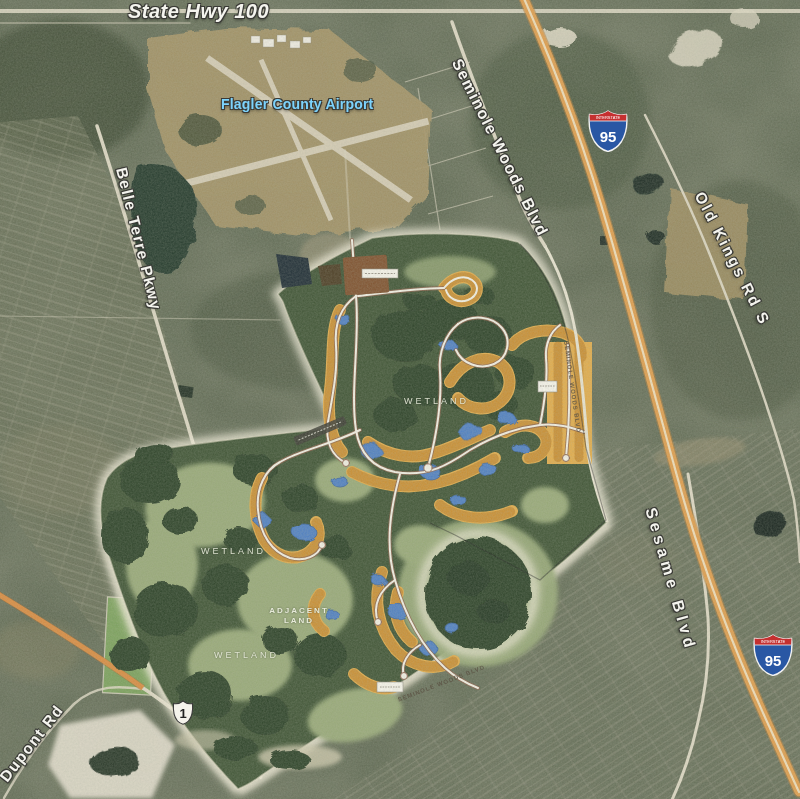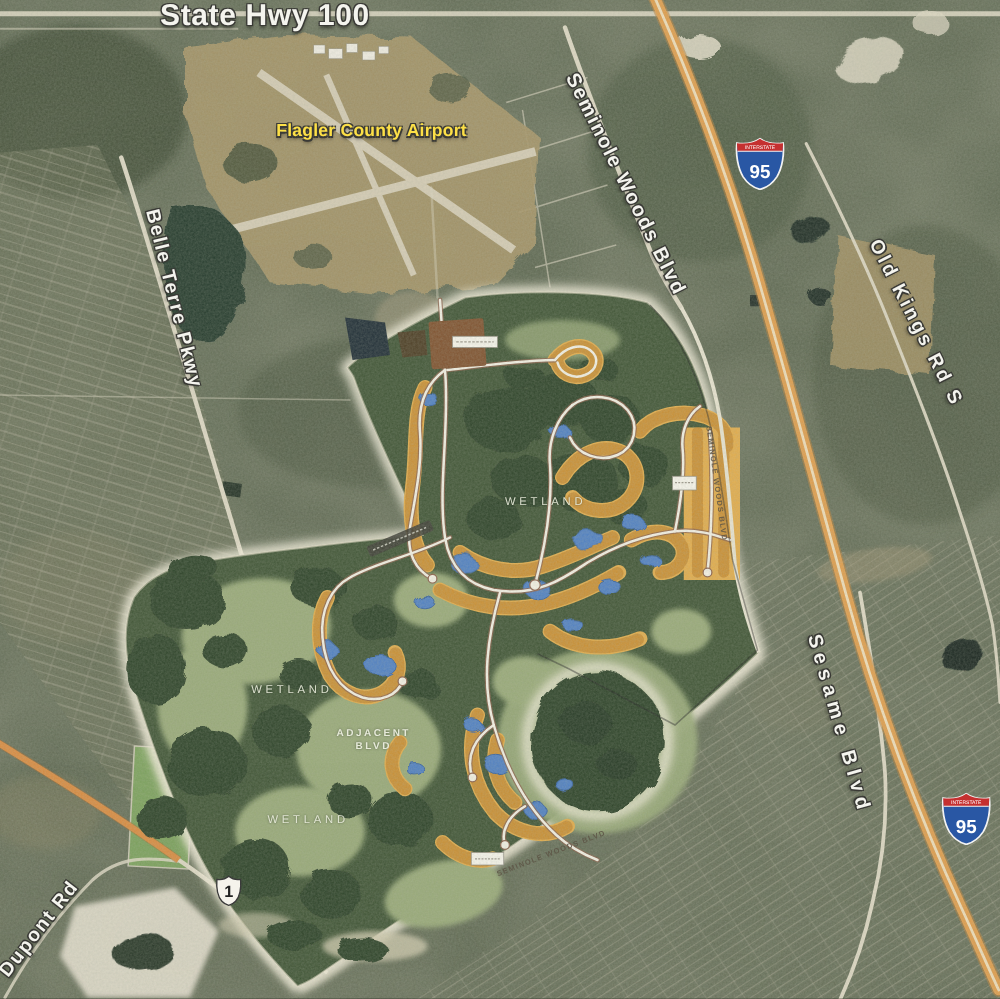--- a/index.html
+++ b/index.html
@@ -7,31 +7,31 @@
     position:relative;width:800px;height:799px;overflow:hidden;
     background:#5a6450;font-family:"Liberation Sans",sans-serif;
   }
   #scene{position:absolute;left:0;top:0;}
   .lbl{
     position:absolute;white-space:nowrap;font-weight:bold;color:#f4f4ee;
     text-shadow:-1px -1px 0 #3a3a36,1px -1px 0 #3a3a36,-1px 1px 0 #3a3a36,
                  1px 1px 0 #3a3a36,0 2px 3px rgba(0,0,0,.55);
     transform-origin:0 50%;line-height:1;z-index:30;pointer-events:none;
   }
-  .lbl.gold{color:#fde047;}
+  .lbl.gold{color:#7dd3fc;}
   .sitelbl{
     position:absolute;white-space:nowrap;font-weight:normal;color:#e7ead9;
     text-shadow:0 0 2px rgba(15,25,15,.55);line-height:1;z-index:25;opacity:.92;
     transform-origin:0 50%;
   }
   .roadtxt{
     position:absolute;white-space:nowrap;font-weight:bold;color:#5d5546;
     line-height:1;z-index:25;opacity:.85;transform-origin:0 50%;
   }
-  .adj{position:absolute;width:72px;text-align:center;z-index:25;}
+  .adj{position:absolute;width:72px;text-align:center;z-index:25;margin-top:24px;}
   .adj div{font-weight:bold;color:#e7ead9;font-size:8px;letter-spacing:2px;
     text-shadow:0 0 2px rgba(15,25,15,.5);line-height:1.25;}
   .shield{position:absolute;z-index:35;}
 </style>
 </head>
 <body>
 
 <div id="map">
 
 <svg id="scene" width="800" height="799" viewBox="0 0 800 799">
@@ -342,41 +342,41 @@
         <rect x="295" y="437" width="55" height="9" rx="2" fill="#3b3b33" opacity=".9"></rect>
         <line x1="299" y1="441.5" x2="345" y2="441.5" stroke="#d8d8cc" stroke-width="1.2" stroke-dasharray="2 1.4" opacity=".8"></line>
       </g>
     </g>
   </g>
 
   <rect width="800" height="799" filter="url(#fNoiseD)" opacity=".45"></rect>
   <rect width="800" height="799" filter="url(#fNoiseL)" opacity=".3"></rect>
 </svg>
 
-<div class="lbl" style="left:128px;top:1px;font-size:24px;letter-spacing:.5px;">State Hwy 100</div>
+<div class="lbl" style="left:128px;top:1px;font-size:20px;letter-spacing:.5px;font-style:italic;">State Hwy 100</div>
 
 <div class="lbl gold" style="left:221px;top:97px;font-size:14px;letter-spacing:.2px;">Flagler County Airport</div>
 
 <div class="lbl" style="left:456px;top:52px;font-size:16px;letter-spacing:1.5px;transform:rotate(63.5deg);">Seminole Woods Blvd</div>
 
 <div class="lbl" style="left:699px;top:185px;font-size:15.5px;letter-spacing:2.5px;transform:rotate(63deg);">Old Kings Rd S</div>
 
 <div class="lbl" style="left:121px;top:160px;font-size:15.5px;letter-spacing:1.5px;transform:rotate(76deg);">Belle Terre Pkwy</div>
 
 <div class="lbl" style="left:650px;top:500px;font-size:16px;letter-spacing:4.5px;transform:rotate(74deg);">Sesame Blvd</div>
 
 <div class="lbl" style="left:3px;top:772px;font-size:15.5px;letter-spacing:1.5px;transform:rotate(-52deg);">Dupont Rd</div>
 
 <div class="sitelbl" style="left:404px;top:397px;font-size:9px;letter-spacing:3px;">WETLAND</div>
 
 <div class="sitelbl" style="left:201px;top:547px;font-size:9px;letter-spacing:3px;">WETLAND</div>
 
 <div class="adj" style="left:263px;top:582px;">
   <div>ADJACENT</div>
-  <div>BLVD</div>
+  <div>LAND</div>
 </div>
 
 <div class="sitelbl" style="left:214px;top:651px;font-size:9px;letter-spacing:3px;">WETLAND</div>
 
 <div class="roadtxt" style="left:566px;top:338px;font-size:6px;letter-spacing:1px;transform:rotate(82deg);">SEMINOLE WOODS BLVD</div>
 
 <div class="roadtxt" style="left:398px;top:697px;font-size:6px;letter-spacing:1px;transform:rotate(-21deg);">SEMINOLE WOODS BLVD</div>
 
 <div class="shield" style="left:588px;top:110px;">
   <svg width="40" height="42" viewBox="0 0 40 42">

